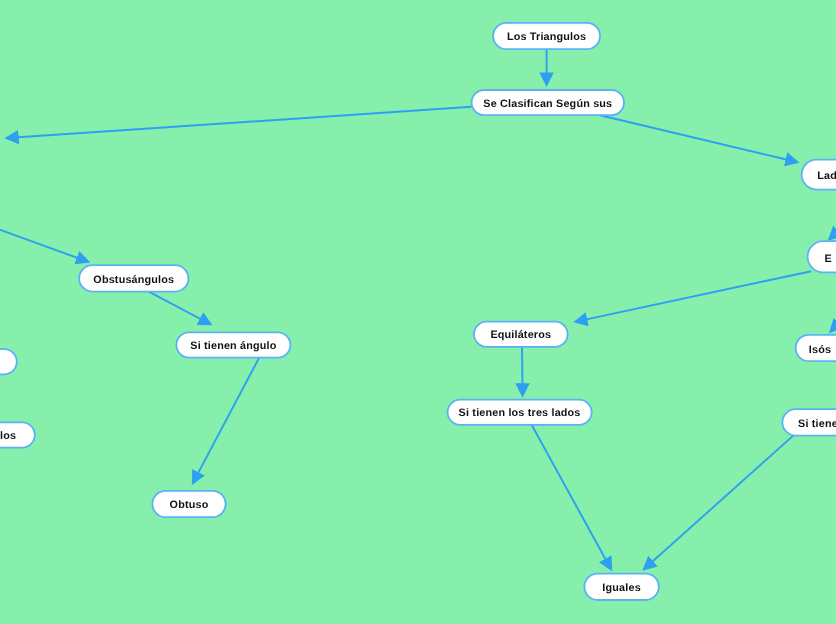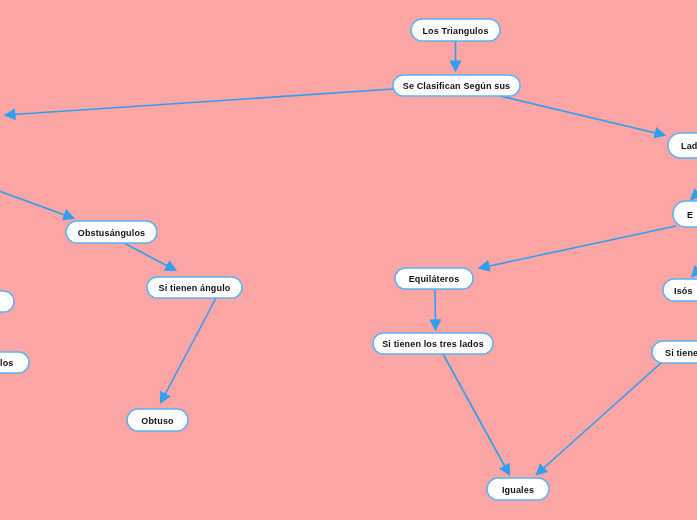--- a/index.html
+++ b/index.html
@@ -5,21 +5,21 @@
   html, body {
     margin: 0;
     padding: 0;
     background: #ffffff;
     font-family: "Liberation Sans", sans-serif;
   }
   #canvas {
     position: relative;
     width: 697px;
     height: 520px;
-    background: #fca5a5;
+    background: #86efac;
     overflow: hidden;
   }
   svg { display: block; }
   .node-shape {
     fill: #ffffff;
     stroke: #5bb2f4;
     stroke-width: 1.5;
   }
   .node-label {
     font-family: "Liberation Sans", sans-serif;

